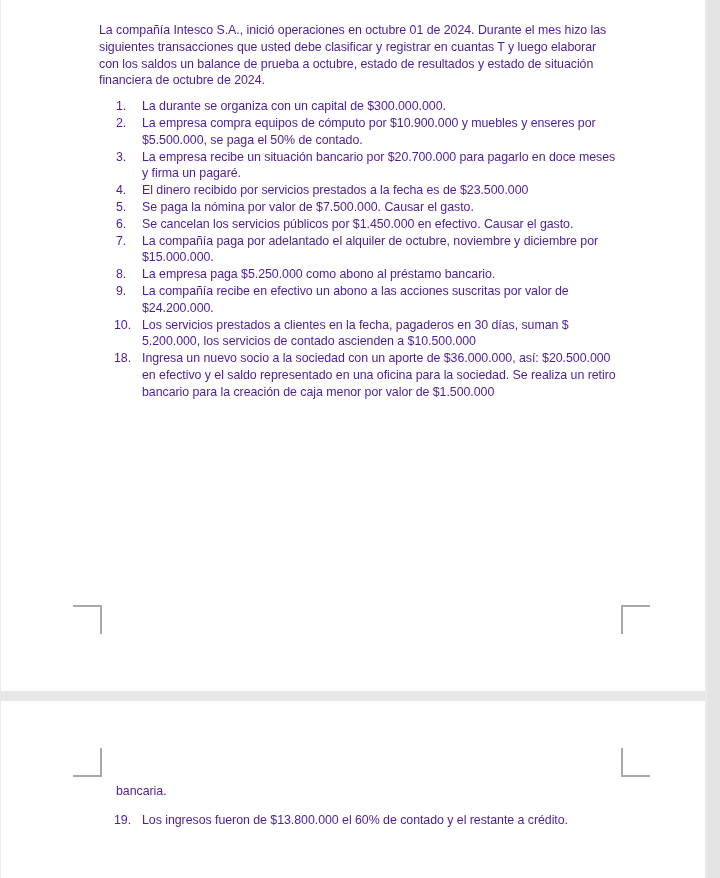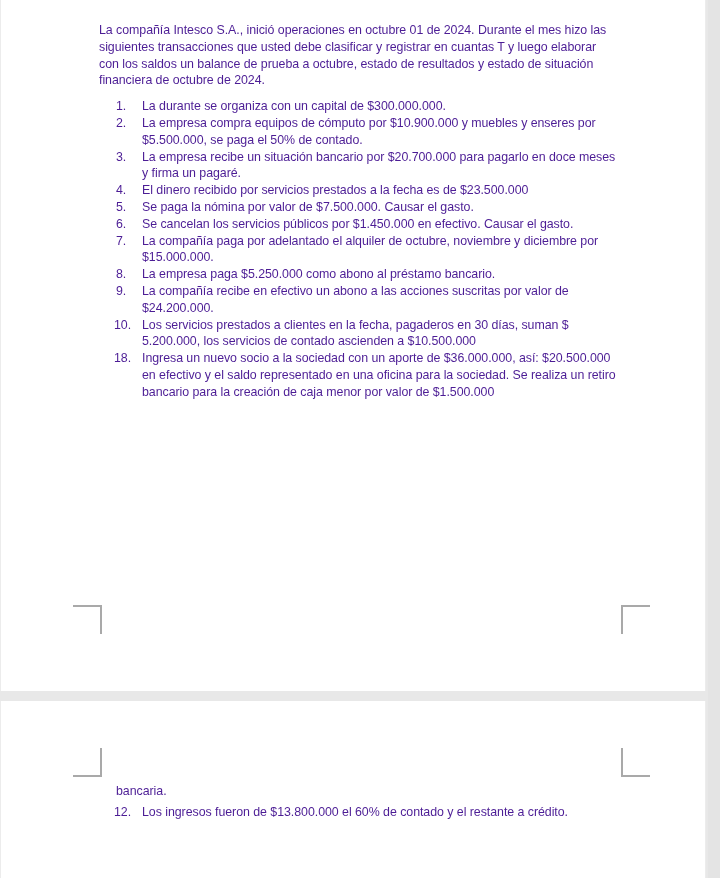--- a/index.html
+++ b/index.html
@@ -104,21 +104,21 @@
   }
   .txn-num.wide {
     left: 15px;
   }
   .txn-text {
     display: block;
   }
 
   
   .continuation-line {
-    margin: 0 0 4px 17px;
+    margin: 0 0 12px 17px;
     padding: 0;
   }
 
   
   .corner {
     position: absolute;
     width: 27px;
     height: 27px;
     pointer-events: none;
   }
@@ -230,21 +230,21 @@
     <div class="corner corner-bl-mirror" id="corner-p2-left"></div>
     <div class="corner corner-br-mirror" id="corner-p2-right"></div>
 
     <div class="text-body">
 
       <p class="continuation-line">bancaria.</p>
 
       <ol class="txn-list">
 
         <li class="txn-item">
-          <span class="txn-num wide">12.</span>
+          <span class="txn-num wide">19.</span>
           <span class="txn-text">Los ingresos fueron de $13.800.000 el 60% de contado y el restante a crédito.</span>
         </li>
 
 
       </ol>
     </div>
   </div>
 
   <div id="right-gutter"></div>
 

